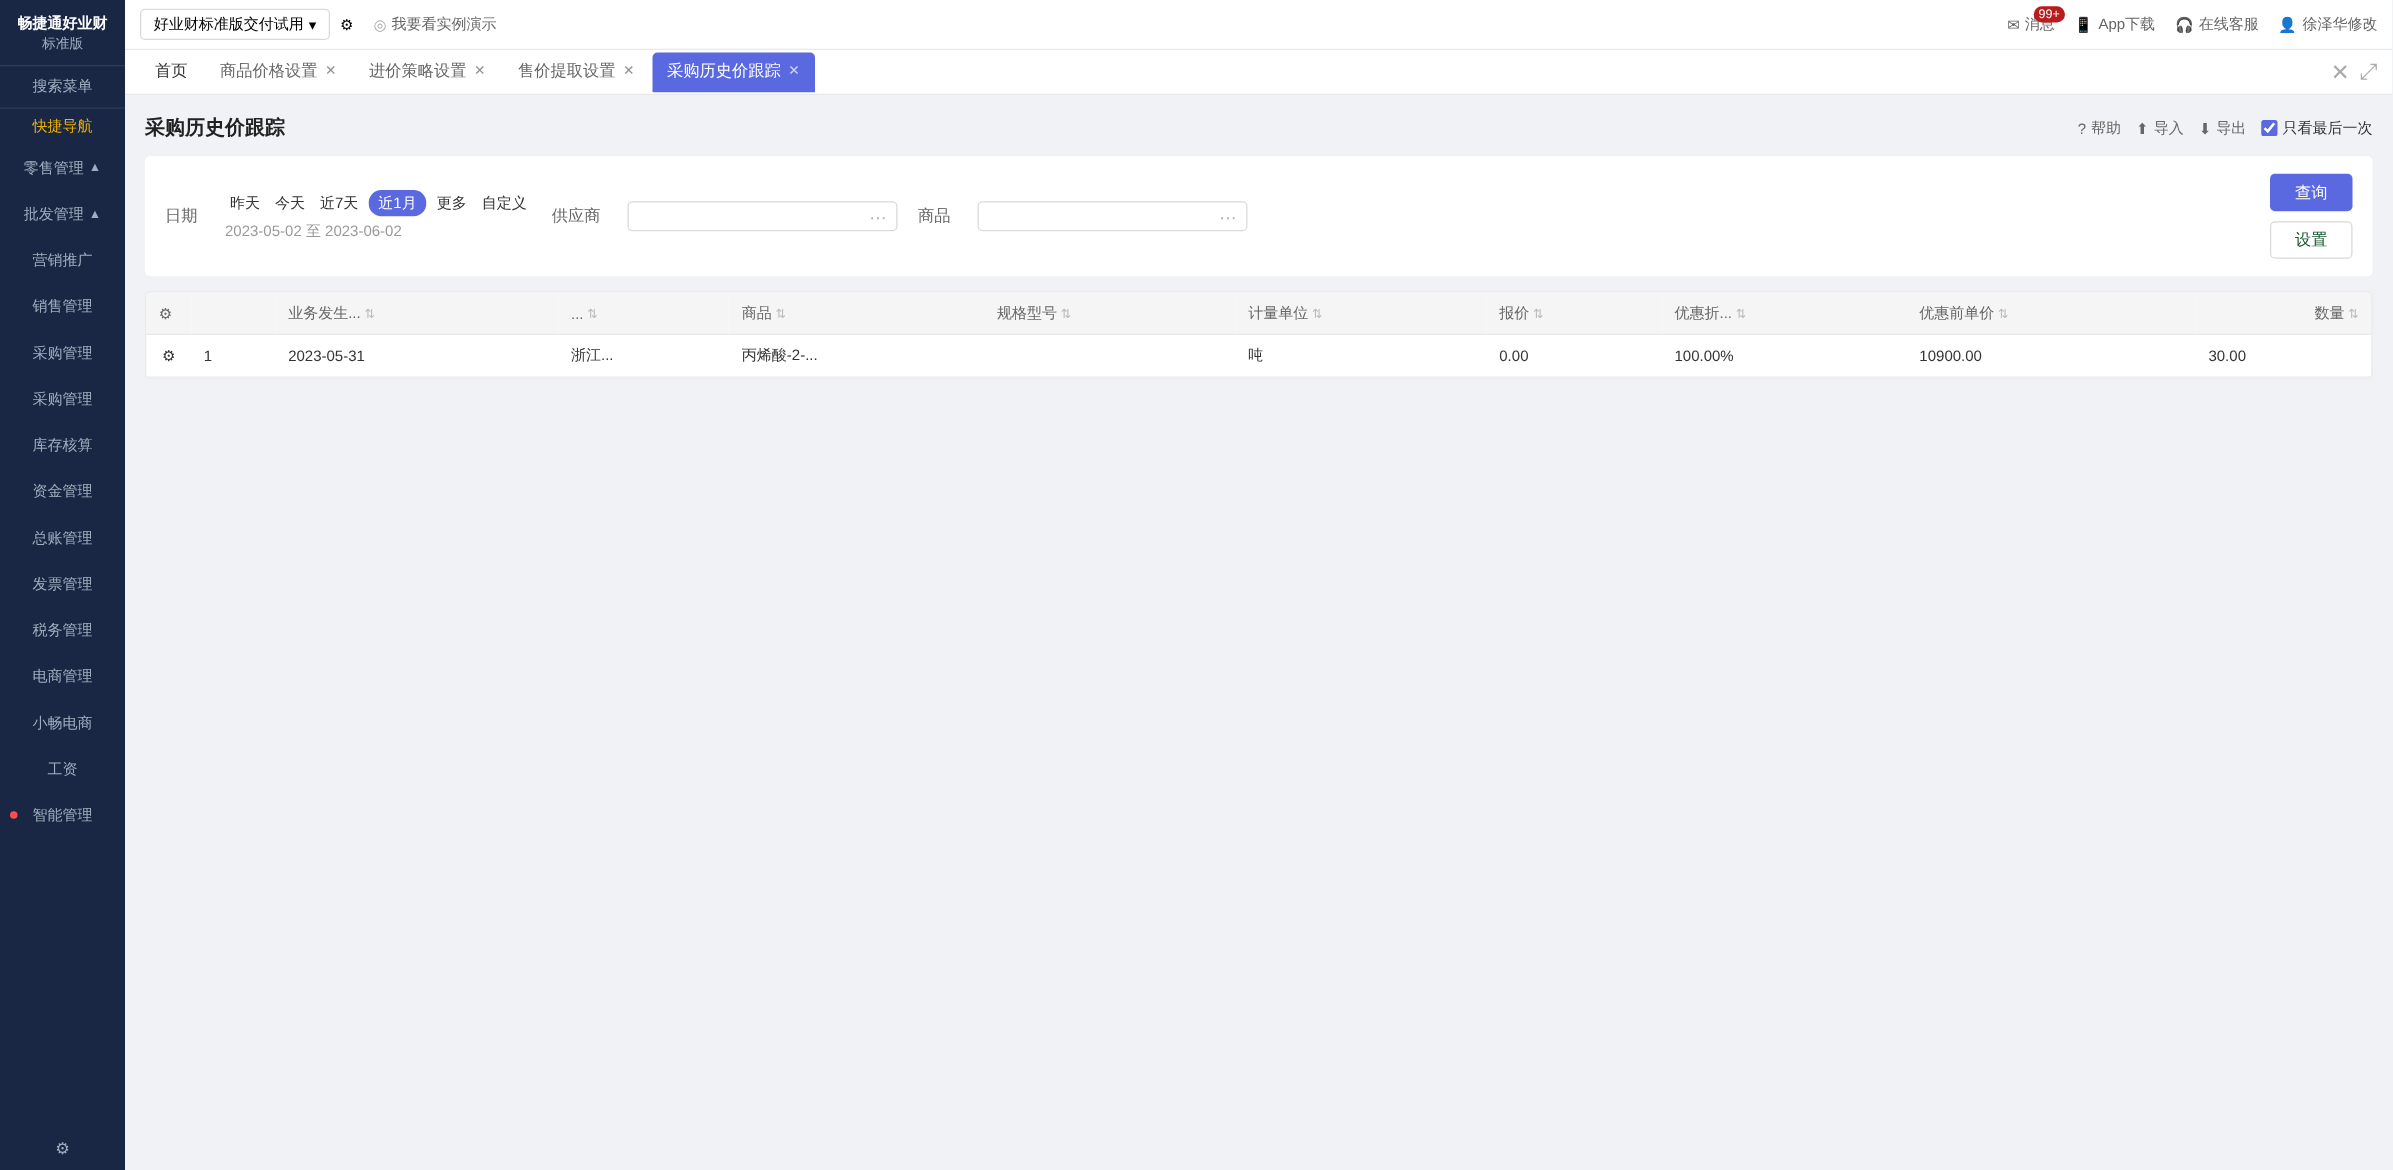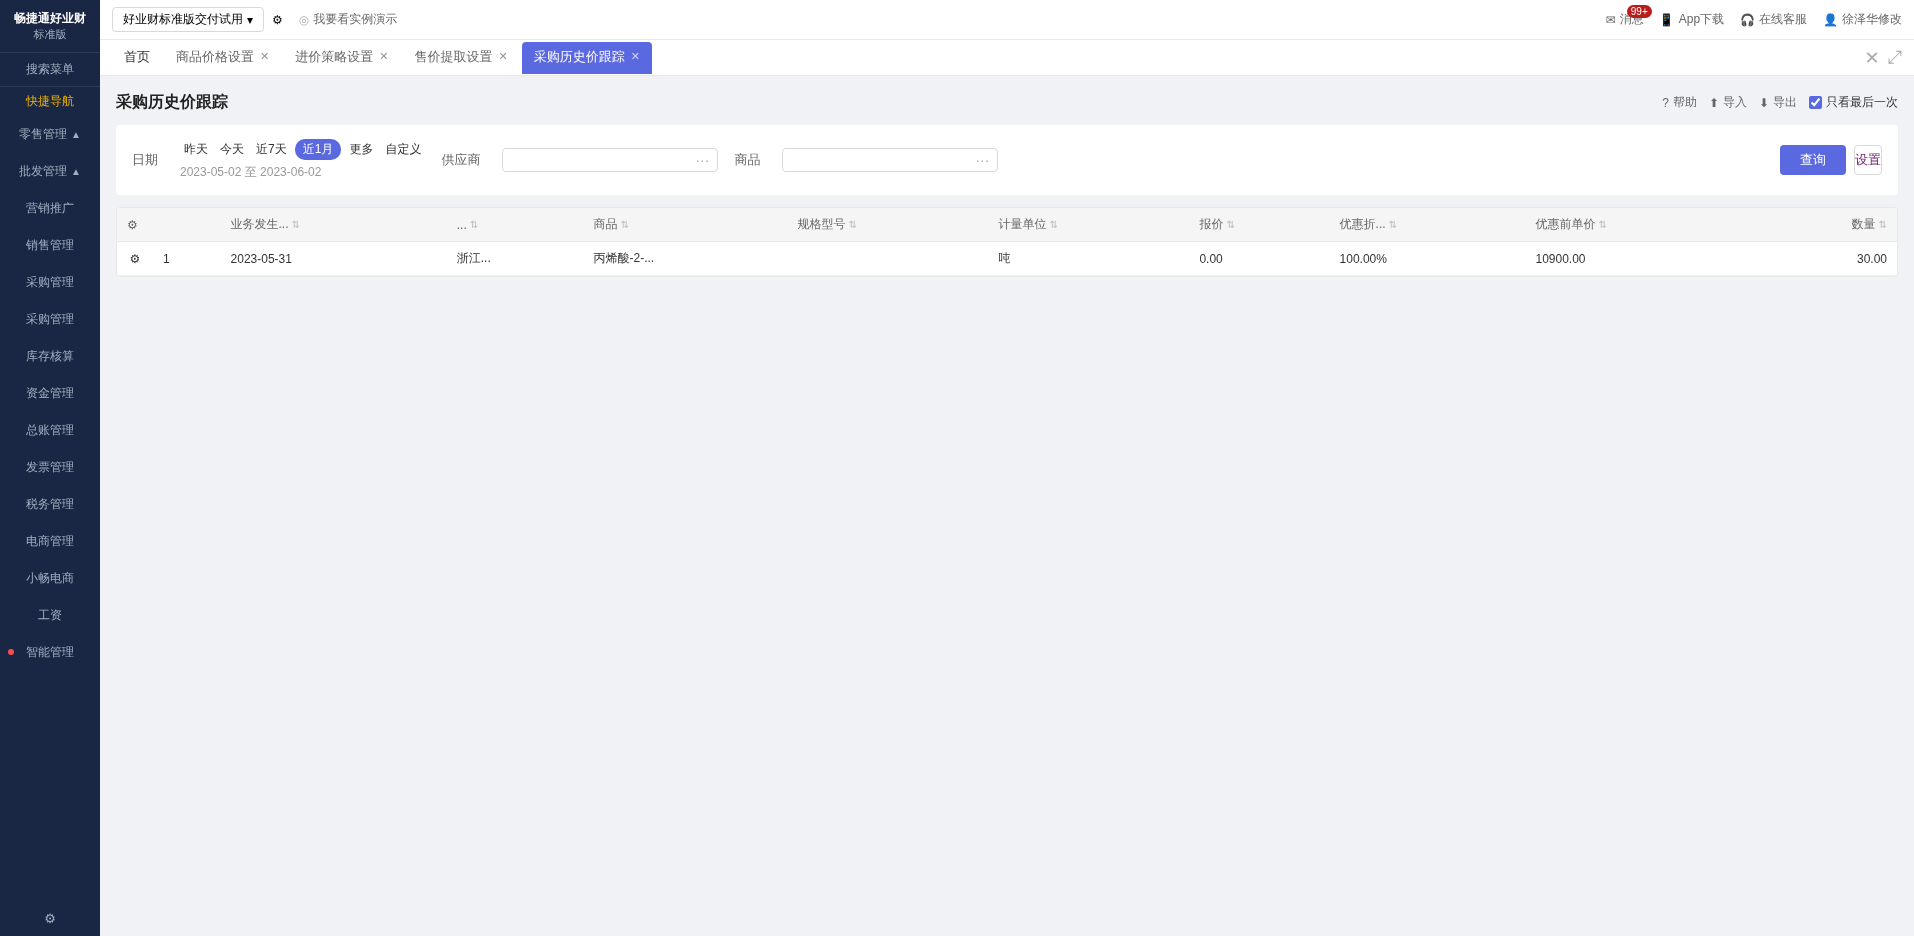--- a/index.html
+++ b/index.html
@@ -57,21 +57,21 @@
     .filter-item { display: flex; align-items: center; gap: 22px; }
     .filter-label { font-size: 13px; color: #666; white-space: nowrap; }
     .date-range-text { font-size: 12px; color: #999; margin-top: 2px; }
     .date-btns { display: flex; gap: 4px; align-items: center; }
     .date-btn { font-size: 12px; color: #333; cursor: pointer; padding: 2px 4px; border-radius: 3px; }
     .date-btn.active { background: #5b69e0; color: #fff; border-radius: 10px; padding: 2px 8px; }
     .search-input-wrap { display: flex; align-items: center; border: 1px solid #d9d9d9; border-radius: 4px; padding: 3px 8px; background: #fff; min-width: 200px; }
     .search-input-wrap input { border: none; outline: none; font-size: 12px; flex: 1; background: transparent; }
     .search-dots { color: #aaa; font-size: 14px; cursor: pointer; margin-left: 4px; }
     .query-btn { background: #5b69e0; color: #fff; border: none; border-radius: 4px; padding: 6px 20px; font-size: 13px; cursor: pointer; }
-    .setting-btn { background: #fff; color: #701a75; border: 1px solid #d9d9d9; border-radius: 4px; padding: 5px 0; font-size: 13px; cursor: pointer; }
+    .setting-btn { background: #fff; color: #14532d; border: 1px solid #d9d9d9; border-radius: 4px; padding: 5px 0; font-size: 13px; cursor: pointer; }
 
     
     .table-wrap { background: #fff; border-radius: 4px; overflow: hidden; border: 1px solid #e8e8e8; }
     .data-table { width: 100%; border-collapse: collapse; }
     .data-table th { background: #f5f5f5; padding: 8px 10px; text-align: left; font-size: 12px; color: #666; font-weight: normal; border-bottom: 1px solid #e8e8e8; white-space: nowrap; }
     .data-table td { padding: 8px 10px; font-size: 12px; color: #333; border-bottom: 1px solid #f0f0f0; white-space: nowrap; }
     .col-sort { display: inline-flex; align-items: center; gap: 3px; cursor: pointer; }
     .sort-icon { font-size: 10px; color: #bbb; }
     .gear-col { width: 36px; text-align: center; }
     .gear-icon-td { color: #999; cursor: pointer; font-size: 14px; text-align: center; }
@@ -260,21 +260,21 @@
         </div>
 
         <div class="filter-item">
           <span class="filter-label">商品</span>
           <div class="search-input-wrap">
             <input type="text" style="width: 180px;">
             <span class="search-dots">···</span>
           </div>
         </div>
 
-        <div style="margin-left:auto; display:flex; gap:8px; flex-direction:row;">
+        <div style="margin-left:auto; display:flex; gap:8px; flex-direction:column;">
           <button class="query-btn">查询</button>
           <button class="setting-btn">设置</button>
         </div>
       </div>
     </div>
 
     <div class="table-wrap">
       <table class="data-table">
         <thead>
           <tr>
@@ -343,20 +343,20 @@
             <td class="gear-icon-td">⚙</td>
             <td>1</td>
             <td>2023-05-31</td>
             <td>浙江...</td>
             <td>丙烯酸-2-...</td>
             <td></td>
             <td>吨</td>
             <td>0.00</td>
             <td>100.00%</td>
             <td>10900.00</td>
-            <td style="text-align:right;">30.00</td>
+            <td style="">30.00</td>
           </tr>
         </tbody>
       </table>
 
     </div>
   </div>
 </div>
 
 </body></html>

